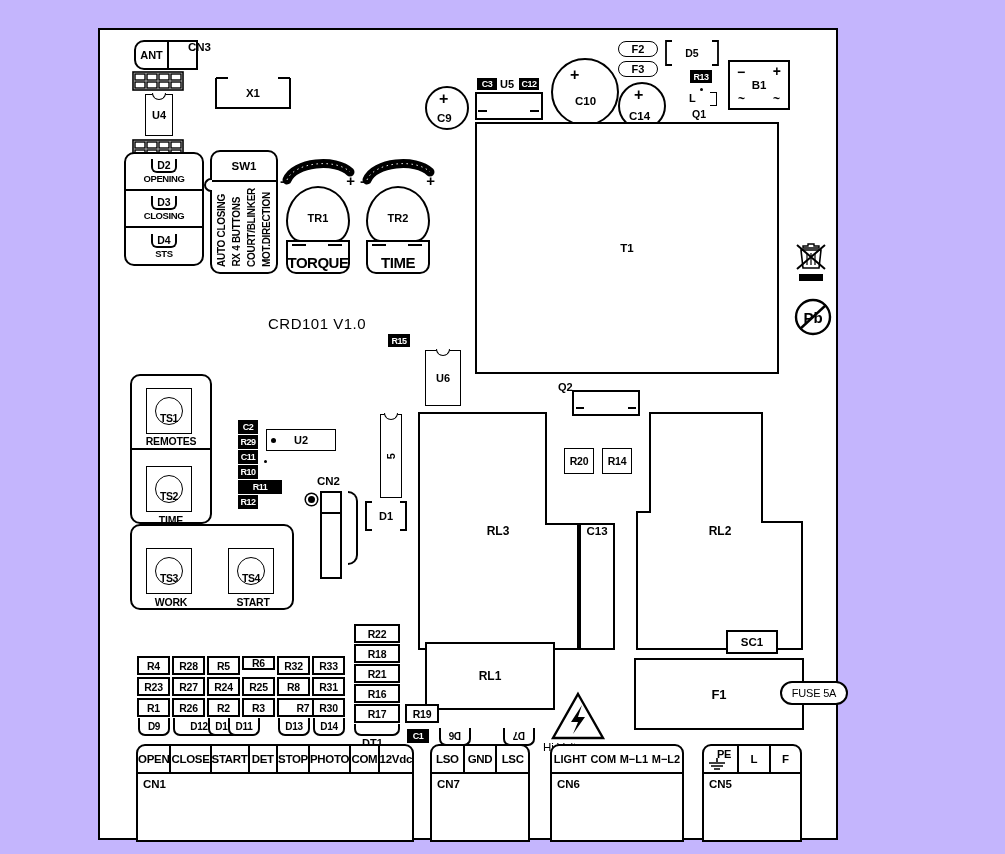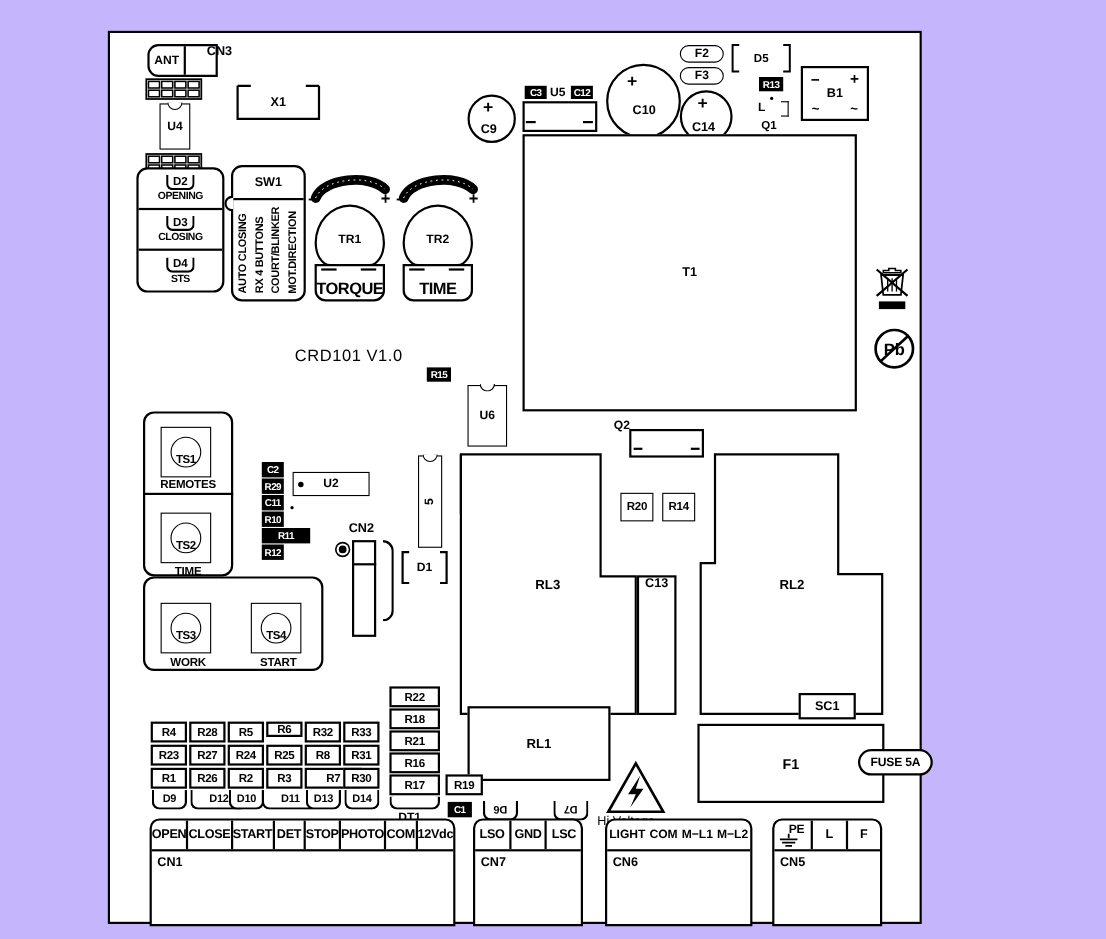--- a/index.html
+++ b/index.html
@@ -135,21 +135,21 @@
     position: absolute;
     font-size: 15px; font-weight: bold; color: #000;
   }
   .arcarrow { position: absolute; }
   .fuse-holder {
     position: absolute;
     border: 2px solid #000;
     border-radius: 999px;
     background: #fff;
     display: flex; align-items: center; justify-content: center;
-    font-size: 11px; font-weight: bold;
+    font-size: 11px; font-weight: normal;
     letter-spacing: -0.2px;
   }
   .dot { position: absolute; background: #000; border-radius: 50%; }
   .cap-ring {
     position: absolute;
     border: 2.2px solid #000;
     border-radius: 50%;
     background: #fff;
   }
   .cap-plus {
@@ -560,21 +560,21 @@
       <div class="res" style="left:70px;  top:42px; width:33px; height:19px;">R2</div>
       <div class="res" style="left:105px; top:42px; width:33px; height:19px;">R3</div>
       <div class="res" style="left:140px; top:42px; width:52px; height:19px;">R7</div>
       <div class="res" style="left:175px; top:42px; width:33px; height:19px;">R30</div>
     </div>
 
     <div style="position:absolute; left:38px; top:688px; width:230px; height:20px;">
       <div class="diode" style="left:0px;   top:0; width:32px; height:18px;">D9</div>
       <div class="diode" style="left:35px;  top:0; width:52px; height:18px;">D12</div>
       <div class="diode" style="left:70px;  top:0; width:32px; height:18px;">D10</div>
-      <div class="diode" style="left:100px; top:0; width:52px; height:18px;">D11</div>
+      <div class="diode" style="left:90px; top:0; width:32px; height:18px;">D11</div>
       <div class="diode" style="left:140px; top:0; width:32px; height:18px;">D13</div>
       <div class="diode" style="left:175px; top:0; width:32px; height:18px;">D14</div>
     </div>
 
     <div class="res" style="left:305px; top:674px; width:34px; height:19px;">R19</div>
 
     <div style="position:absolute; left:254px; top:694px; width:46px; height:12px; border:2px solid #000; border-top:none; border-radius:0 0 7px 7px; background:#fff;"></div>
     <div class="lbl" style="left:262px; top:708px; font-size:11px; font-weight:bold;">DT1</div>
 
     <div class="smd" style="left:307px; top:699px; width:22px; height:14px;">C1</div>

